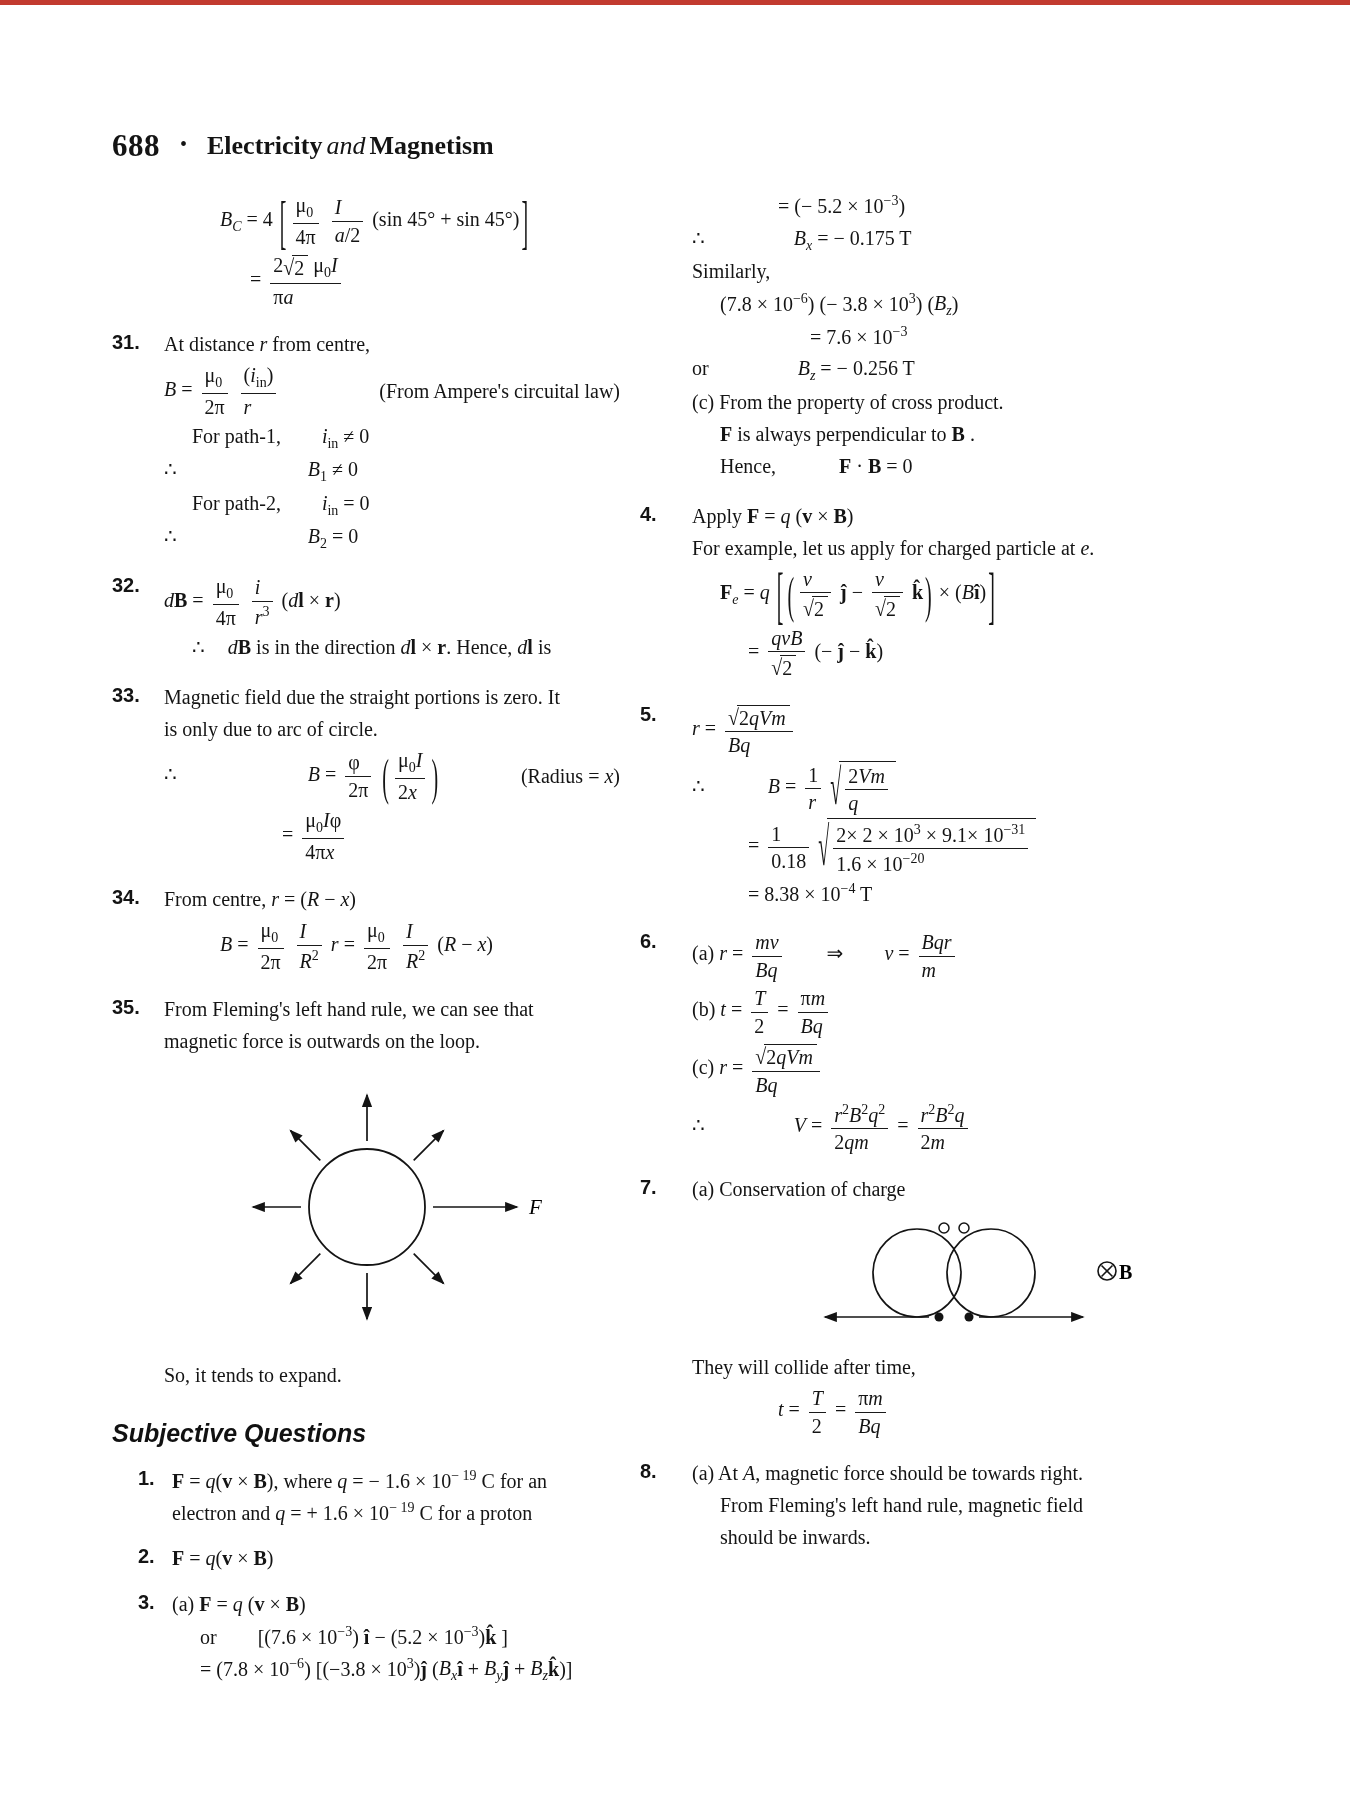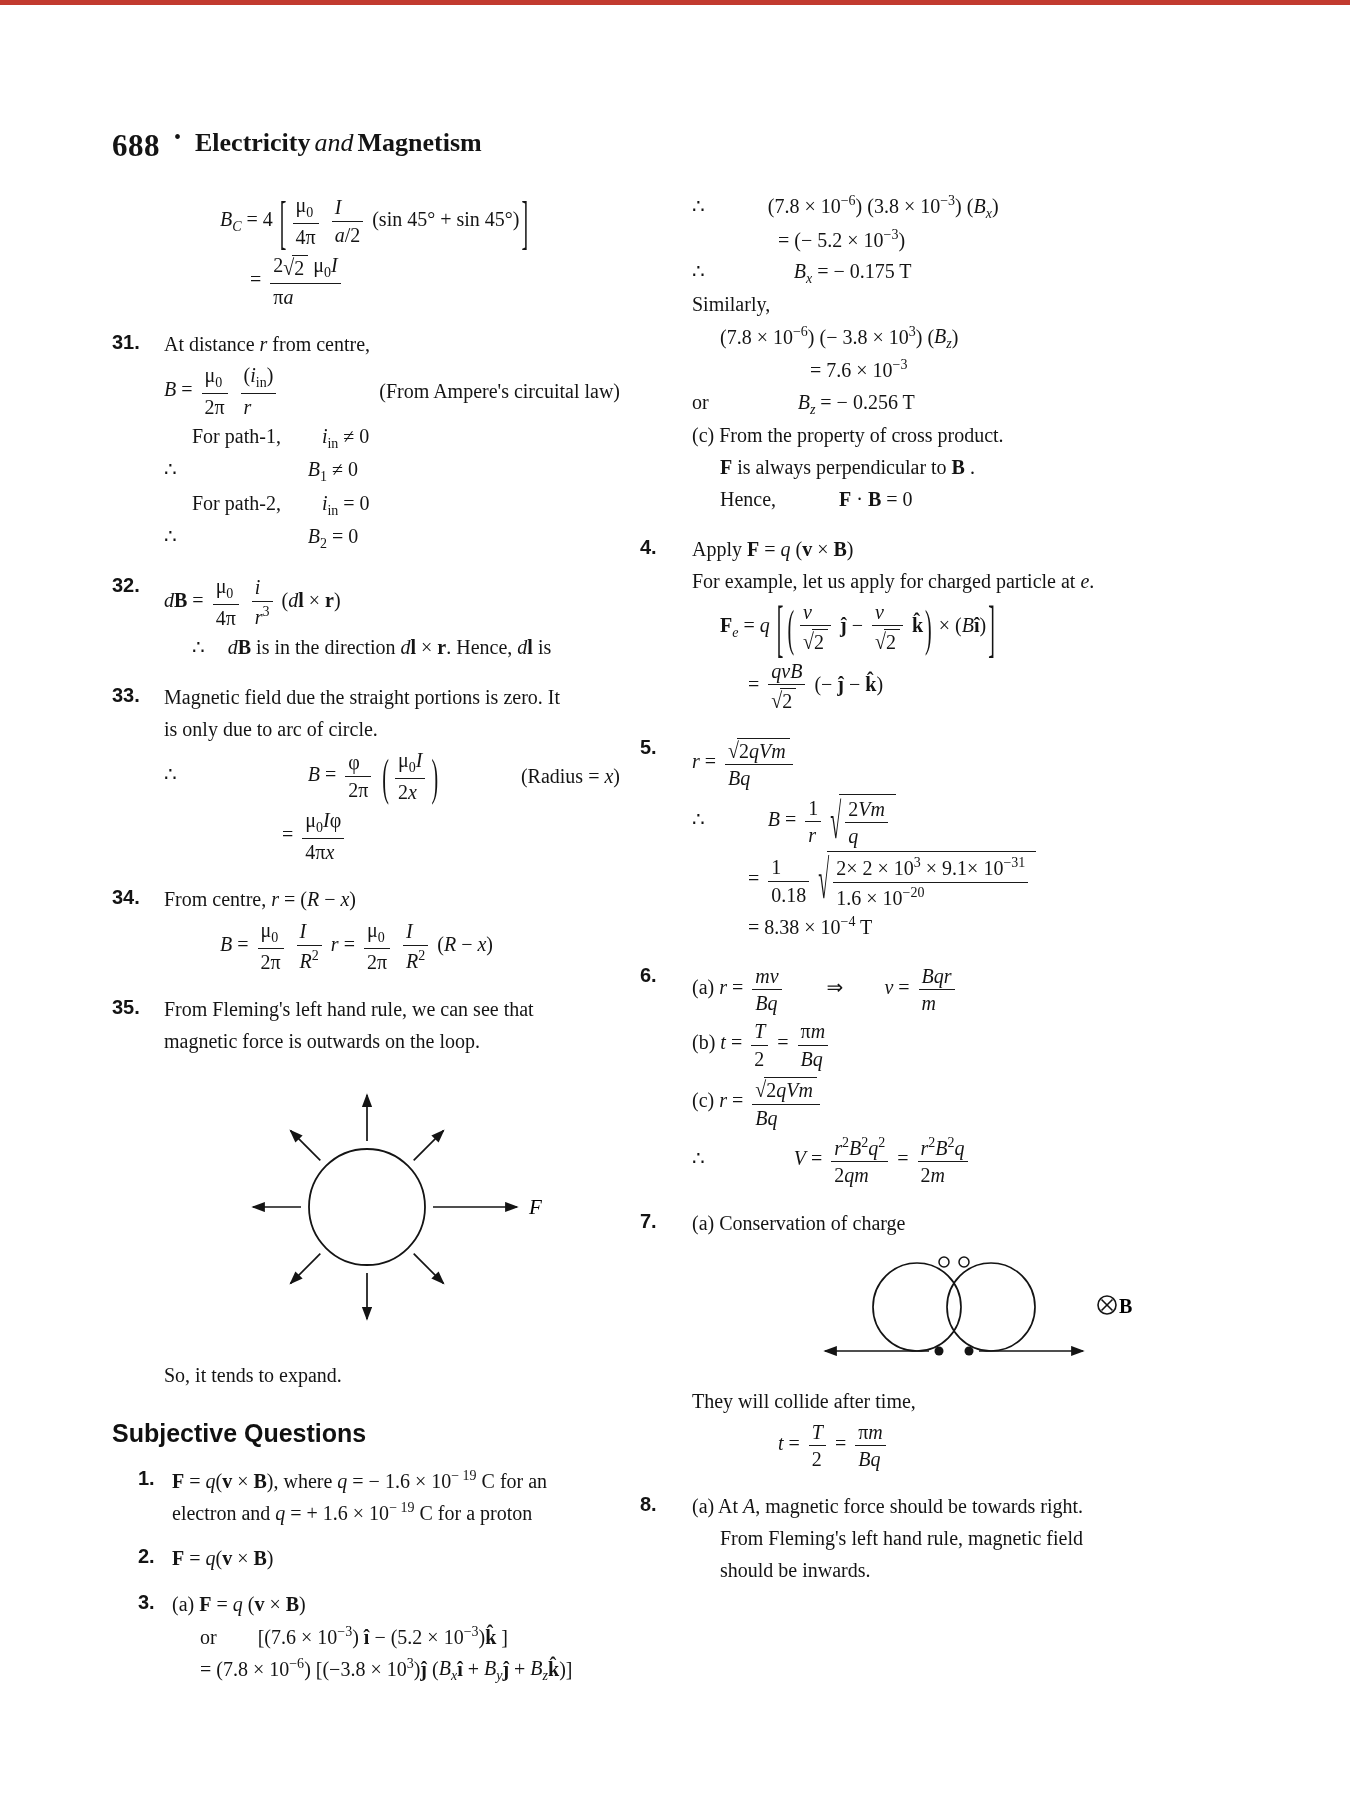--- a/index.html
+++ b/index.html
@@ -4,38 +4,38 @@
 <style>
   html,body { margin:0; padding:0; background:#ffffff; }
   .page {
     position:relative; width:1350px; height:1800px; overflow:hidden;
     background:#ffffff; color:#141414;
     font-family:"Liberation Serif", serif; font-size:20px;
   }
   .top-edge { position:absolute; top:0; left:0; right:0; height:5px; }
 
   
-  .header { padding:128px 0 0 112px; display:flex; align-items:flex-start; gap:14px; }
+  .header { padding:128px 0 0 112px; display:flex; align-items:center; gap:20px; }
   .pgnum { font-size:31px; font-weight:bold; letter-spacing:0.5px; }
   .bullet { font-size:20px; transform:translateY(-2px); }
   .title { font-size:26px; font-weight:bold; }
   .title .and { font-weight:normal; font-style:italic; padding:0 4px; }
 
   
   .columns { display:grid; grid-template-columns:512px 590px; column-gap:16px; padding:26px 108px 0 112px; }
 
   .block { display:flex; margin-bottom:16px; }
   .block .num { flex:0 0 52px; width:52px; font-family:"Liberation Sans", sans-serif; font-weight:bold; font-size:20px; padding-top:3px; }
   .block .body { flex:1; min-width:0; }
 
   .subj { margin-left:26px; }
   .subj .block { margin-bottom:12px; }
   .subj .block .num { flex:0 0 34px; width:34px; }
 
-  .subj-heading { font-family:"Liberation Sans", sans-serif; font-size:25px; font-weight:bold; margin:26px 0 16px 0; color:#111; }
+  .subj-heading { font-family:"Liberation Sans", sans-serif; font-size:25px; font-weight:bold; margin:26px 0 16px 0; color:#111;font-style:italic; }
 
   .line { position:relative; display:block; min-height:30px; margin:2px 0; line-height:1.4; }
   .line .main { display:inline-block; line-height:1.3; }
   .line .note { position:absolute; right:4px; top:50%; transform:translateY(-50%); white-space:nowrap; }
 
   .t  .main { margin-left:0; }
   .i0 .main { margin-left:0; }
   .i1 .main { margin-left:28px; }
   .i2 .main { margin-left:56px; }
   .i3 .main { margin-left:86px; }
@@ -177,21 +177,20 @@
               <div class="line i1"><span class="main">= (7.8 × 10<sup>−6</sup>) [(−3.8 × 10<sup>3</sup>)<b>ĵ</b> (<i>B<sub>x</sub></i><b>î</b> + <i>B<sub>y</sub></i><b>ĵ</b> + <i>B<sub>z</sub></i><b>k̂</b>)]</span></div>
             </div>
           </div>
         </div>
     </div>
     <div>
       <div id="right-blocks">
           <div class="block">
             <div class="num"></div>
             <div class="body">
-              <div class="line i0"><span class="main">∴ <span class="w3"></span>(7.8 × 10<sup>−6</sup>) (3.8 × 10<sup>−3</sup>) (<i>B<sub>x</sub></i>)</span></div>
               <div class="line i3"><span class="main">= (− 5.2 × 10<sup>−3</sup>)</span></div>
               <div class="line i0"><span class="main">∴ <span class="w4"></span><i>B<sub>x</sub></i> = − 0.175 T</span></div>
               <div class="line t"><span class="main">Similarly,</span></div>
               <div class="line i1"><span class="main">(7.8 × 10<sup>−6</sup>) (− 3.8 × 10<sup>3</sup>) (<i>B<sub>z</sub></i>)</span></div>
               <div class="line i4"><span class="main">= 7.6 × 10<sup>−3</sup></span></div>
               <div class="line i0"><span class="main">or <span class="w4"></span><i>B<sub>z</sub></i> = − 0.256 T</span></div>
               <div class="line t"><span class="main">(c) From the property of cross product.</span></div>
               <div class="line i1"><span class="main"><b>F</b> is always perpendicular to <b>B</b> .</span></div>
               <div class="line i1"><span class="main">Hence, <span class="w3"></span><b>F</b> · <b>B</b> = 0</span></div>
             </div>

